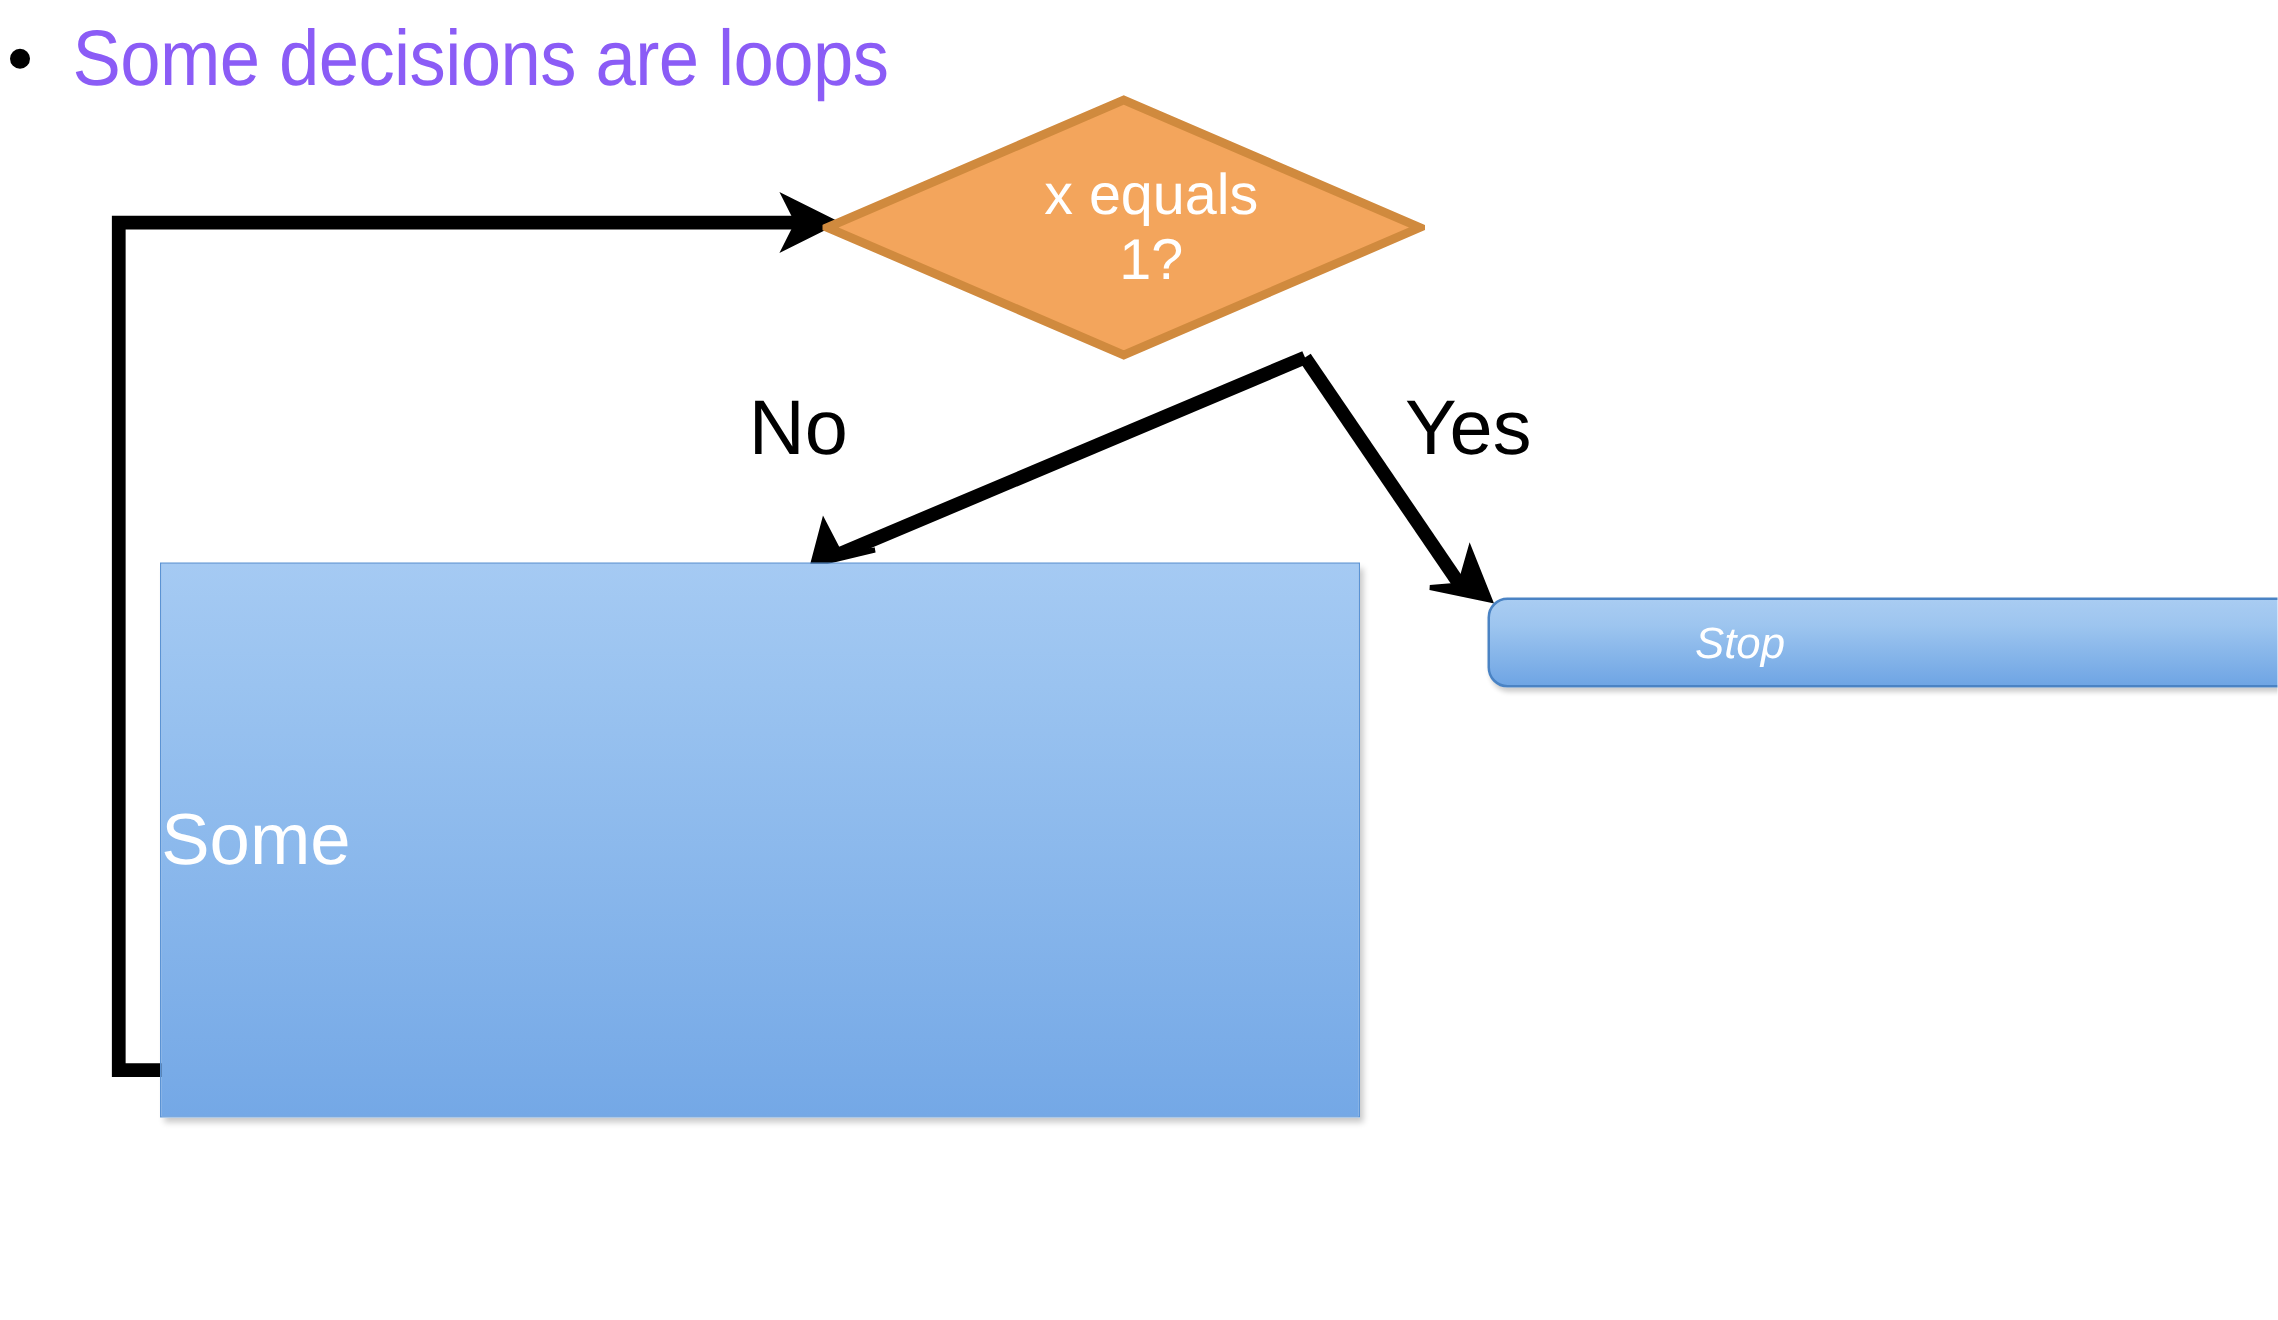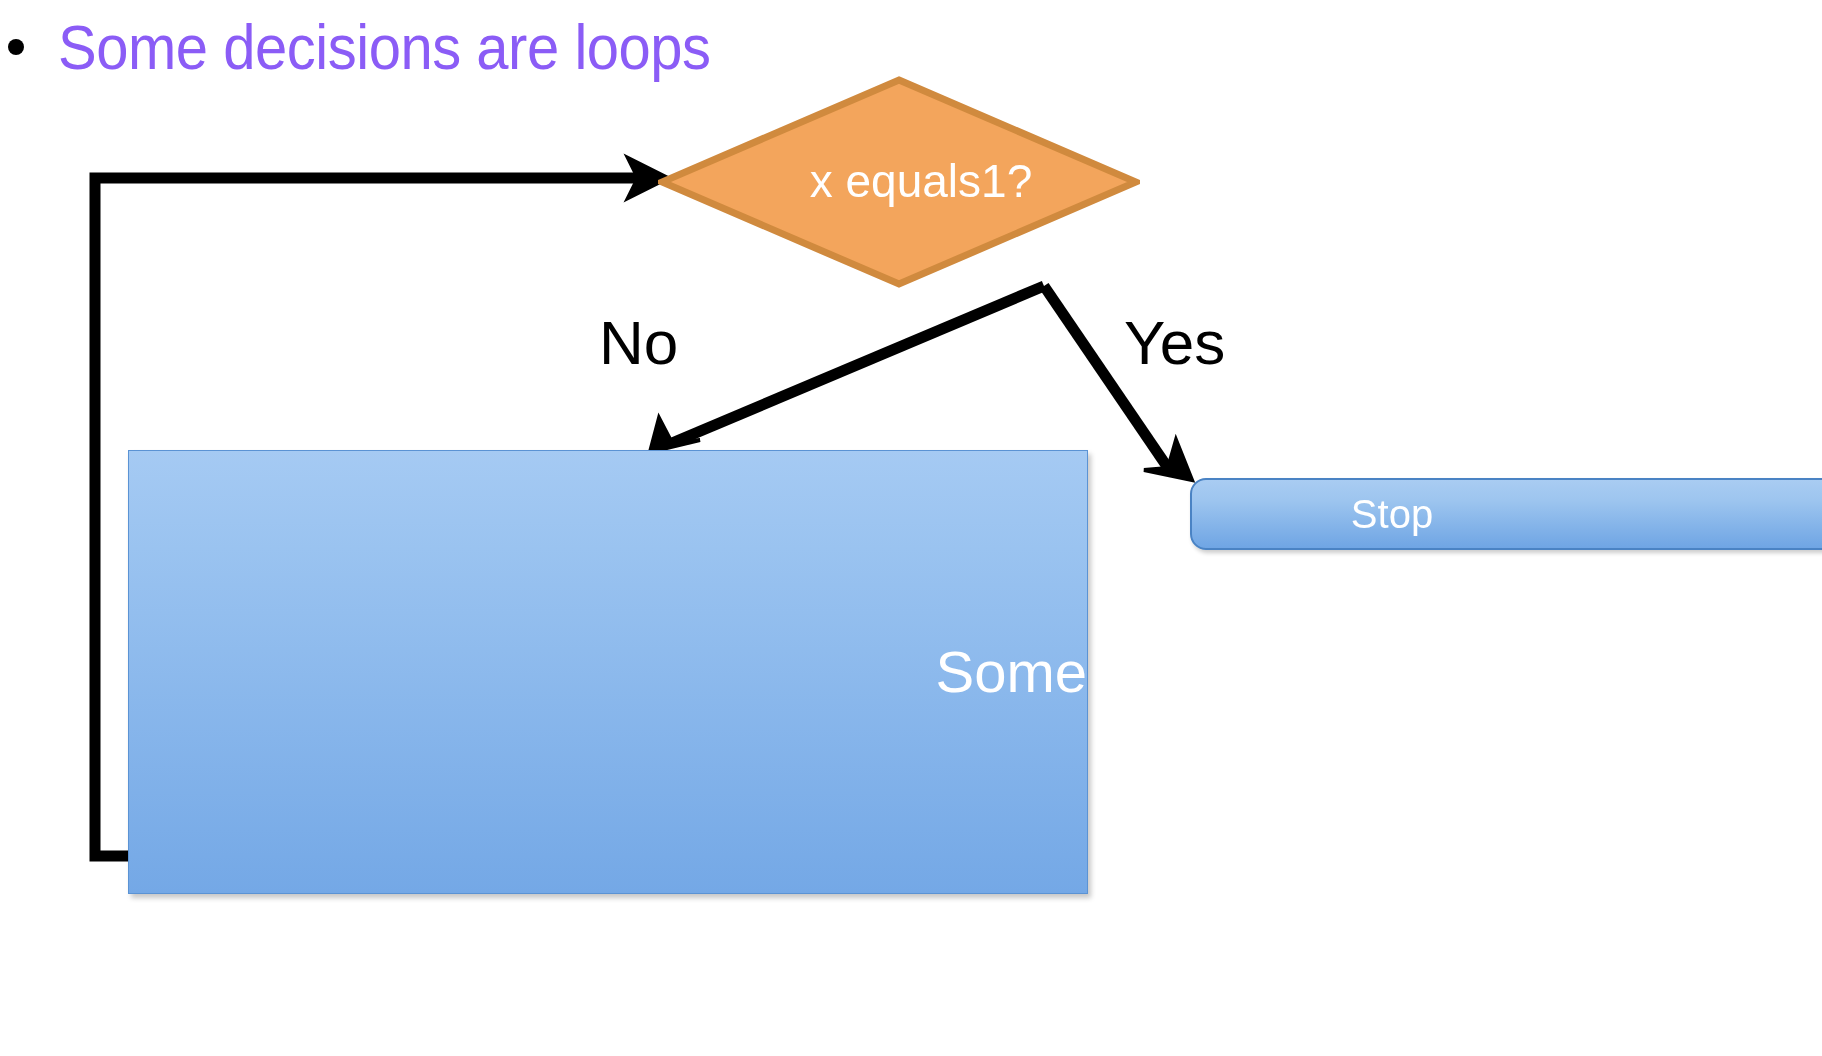--- a/index.html
+++ b/index.html
@@ -64,21 +64,21 @@
     width: 482px;
     height: 212px;
   }
   #decision-diamond .diamond-label {
     position: absolute;
     left: 0;
     top: 0;
     width: 482px;
     height: 212px;
     display: flex;
-    flex-direction: row;
+    flex-direction: column;
     align-items: center;
     justify-content: center;
     color: #ffffff;
     font-size: 46px;
     line-height: 1.13;
     text-align: center;
     padding-left: 44px;
     box-sizing: border-box;
     pointer-events: none;
   }
@@ -89,21 +89,21 @@
     left: 128px;
     top: 450px;
     width: 960px;
     height: 444px;
     background: linear-gradient(to bottom, #a5caf3 0%, #9ac3f0 22%, #74a8e6 100%);
     border: 1px solid #5b93d4;
     box-shadow: 3px 4px 5px rgba(0,0,0,0.22);
     box-sizing: border-box;
     display: flex;
     flex-direction: column;
-    align-items: flex-end;
+    align-items: flex-start;
     justify-content: center;
     z-index: 2;
   }
   #process-box .box-label {
     color: #ffffff;
     font-size: 58px;
     line-height: 1.42;
     text-align: center;
   }
 
@@ -119,24 +119,25 @@
     border-radius: 16px;
     box-shadow: 2px 3px 4px rgba(0,0,0,0.20);
     box-sizing: border-box;
     display: flex;
     align-items: center;
     justify-content: center;
     z-index: 2;
   }
   #stop-box .stop-label {
     color: #ffffff;
-    font-size: 40px;
+    font-size: 35px;
     line-height: 1;
     position: relative;
     left: -128px;
+    font-style: italic;
   }
 
   
   .edge-label {
     position: absolute;
     color: #000000;
     font-size: 62px;
     line-height: 1;
     white-space: nowrap;
     z-index: 3;

